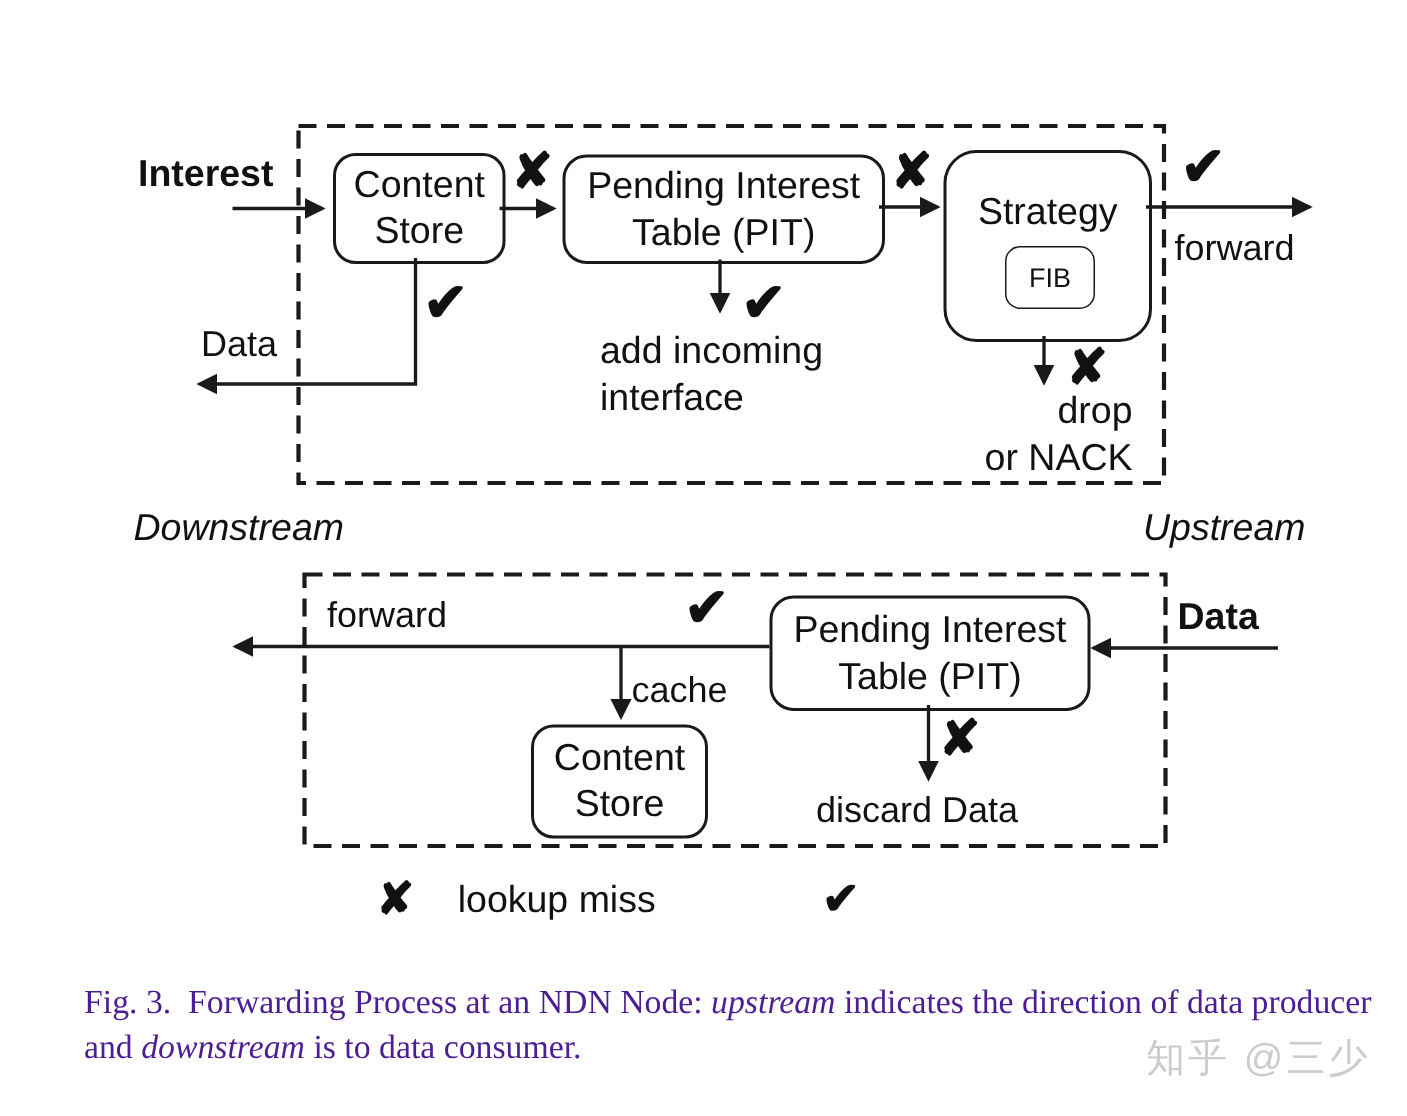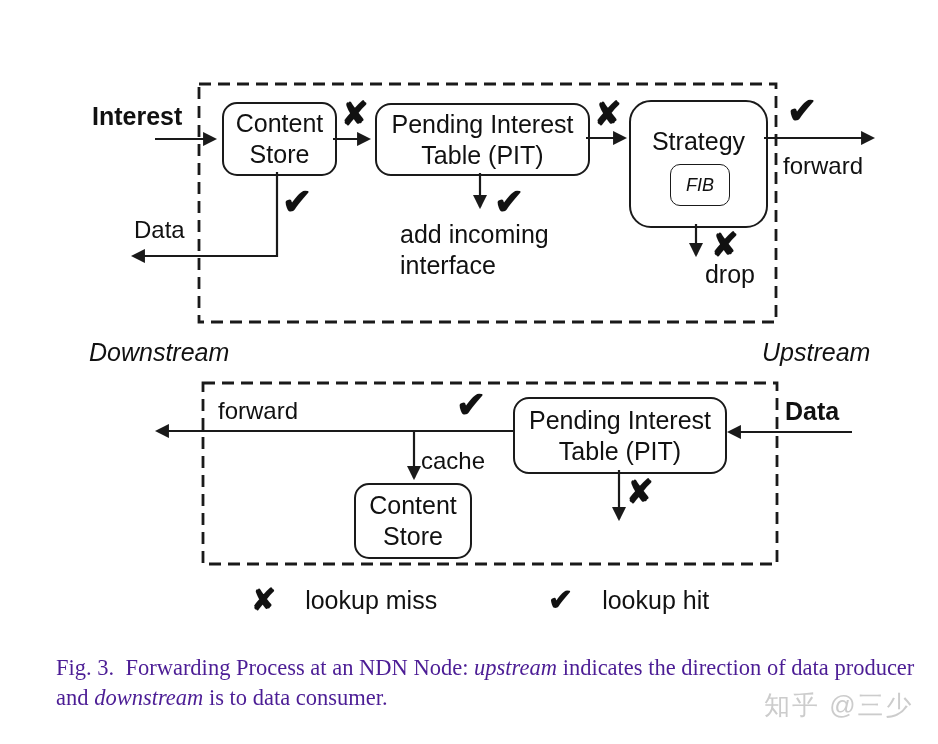--- a/index.html
+++ b/index.html
@@ -18,21 +18,21 @@
   .legend-row .legend-text{font-size:25px;margin-left:20px;}
   .caption{position:absolute;left:56px;top:653px;width:866px;
            font-family:"Liberation Serif",serif;font-size:22.5px;line-height:30px;
            color:#4c1d95;white-space:pre-wrap;z-index:3;}
   .caption em{font-style:italic;}
   .watermark{position:absolute;left:764px;top:688px;font-size:26px;color:#cccccc;
              letter-spacing:2px;z-index:3;}
   .strategy-label{margin-top:-46px;}
   .fib-box{position:absolute;left:39px;top:62px;width:58px;height:40px;border:1.6px solid #1a1a1a;
            border-radius:10px;display:flex;align-items:center;justify-content:center;
-           font-size:18px;font-style:italic;}
+           font-size:18px;}
   .two-line{position:absolute;font-size:25px;line-height:31px;z-index:3;}
 </style>
 </head>
 <body>
 
 <div class="stage">
 
   <svg class="svglayer" width="938" height="744" viewBox="0 0 938 744">
     <defs>
       <marker id="arr" viewBox="0 0 10 10" refX="8.5" refY="5" markerWidth="6.4" markerHeight="6.4" orient="auto-start-reverse">
@@ -91,20 +91,21 @@
 
   <span class="lbl mark" style="left:494px;top:184px;font-size:36px;">✔</span>
   <div class="two-line" style="left:400px;top:219px;">
     <div>add incoming</div>
     <div>interface</div>
   </div>
 
   <span class="lbl mark" style="left:711px;top:228px;">✘</span>
   <div class="two-line" style="left:640px;top:259px;width:115px;text-align:right;">
     <div>drop</div>
+    <div>or NACK</div>
   </div>
 
   <div class="lbl i" style="left:89px;top:338px;font-size:25px;">Downstream</div>
   <div class="lbl i" style="left:762px;top:338px;font-size:25px;">Upstream</div>
 
   <div class="lbl" style="left:218px;top:397px;">forward</div>
   <span class="lbl mark" style="left:456px;top:387px;font-size:36px;">✔</span>
 
   <div class="box" style="left:513px;top:397px;width:210px;height:73px;">
     <div>Pending Interest</div>
@@ -114,27 +115,27 @@
   <div class="lbl b" style="left:785px;top:397px;font-size:25px;">Data</div>
 
   <div class="lbl" style="left:421px;top:447px;text-align:center;">cache</div>
 
   <div class="box" style="left:354px;top:483px;width:114px;height:72px;border-radius:15px;">
     <div>Content</div>
     <div>Store</div>
   </div>
 
   <span class="lbl mark" style="left:626px;top:475px;">✘</span>
+  <div class="lbl" style="left:544px;top:527px;">discard Data</div>
 
   <div class="legend-row" style="left:251px;top:585px;">
     <span class="mark">✘</span>
     <span class="legend-text">lookup miss</span>
   </div>
   <div class="legend-row" style="left:548px;top:585px;">
     <span class="mark">✔</span>
-    <span class="legend-text">lookup hit</span>
   </div>
 
   <div class="caption"><span>Fig. 3.  Forwarding Process at an NDN Node: </span><em>upstream</em><span> indicates the direction of data producer and </span><em>downstream</em><span> is to data consumer.</span></div>
 
   <div class="watermark">知乎 @三少</div>
 
 </div>
 
 </body></html>

